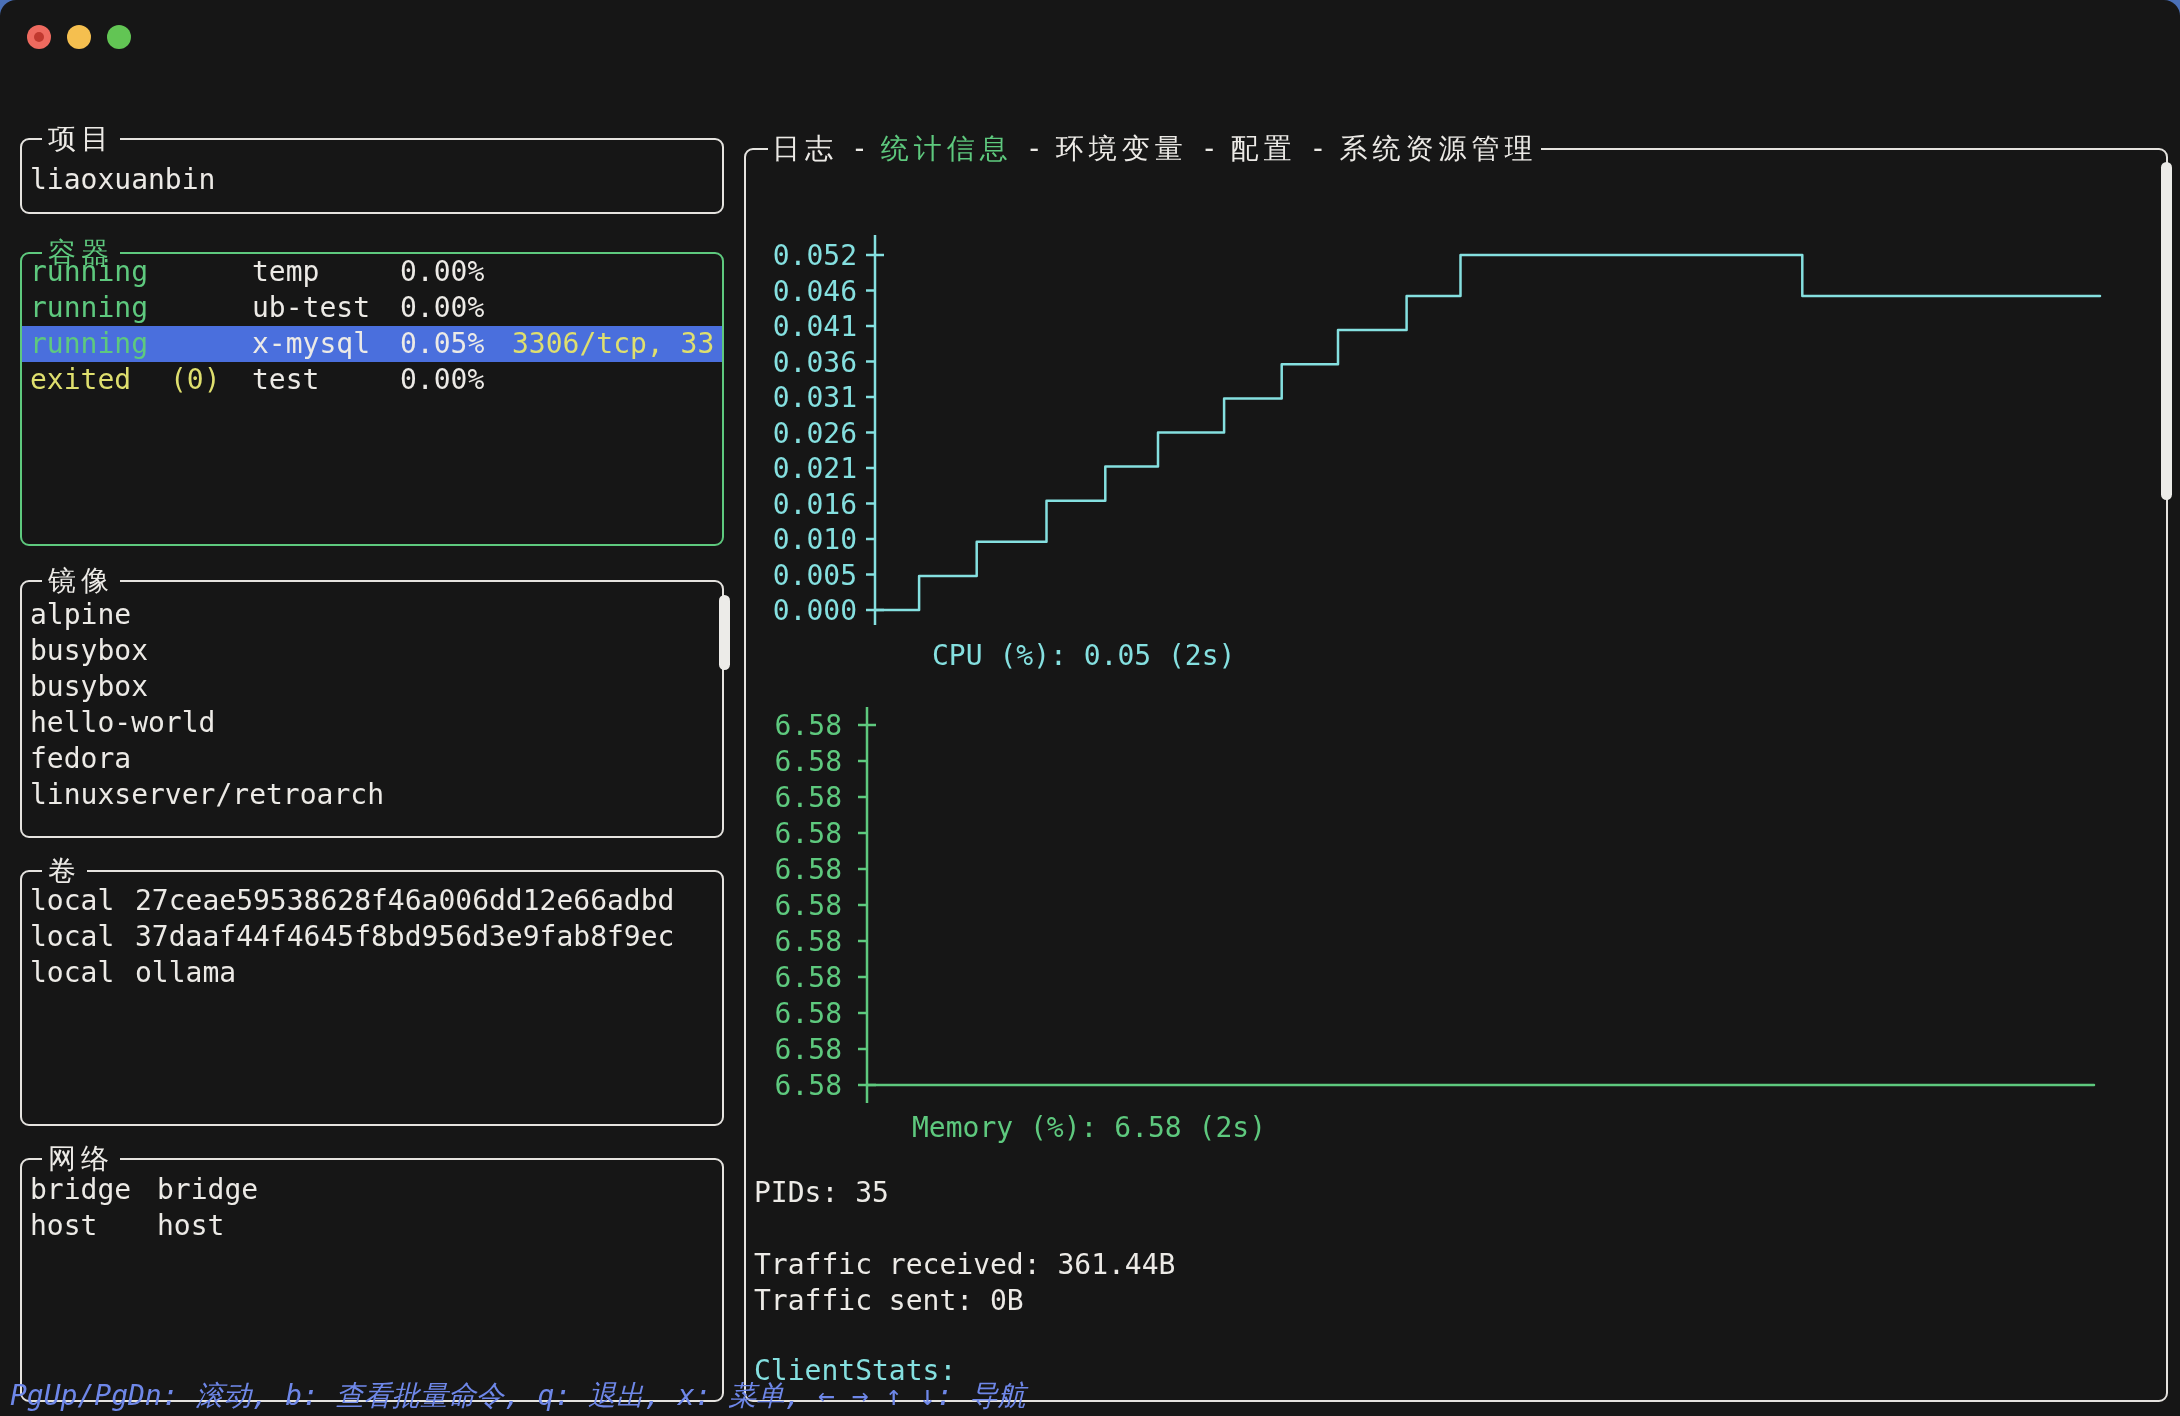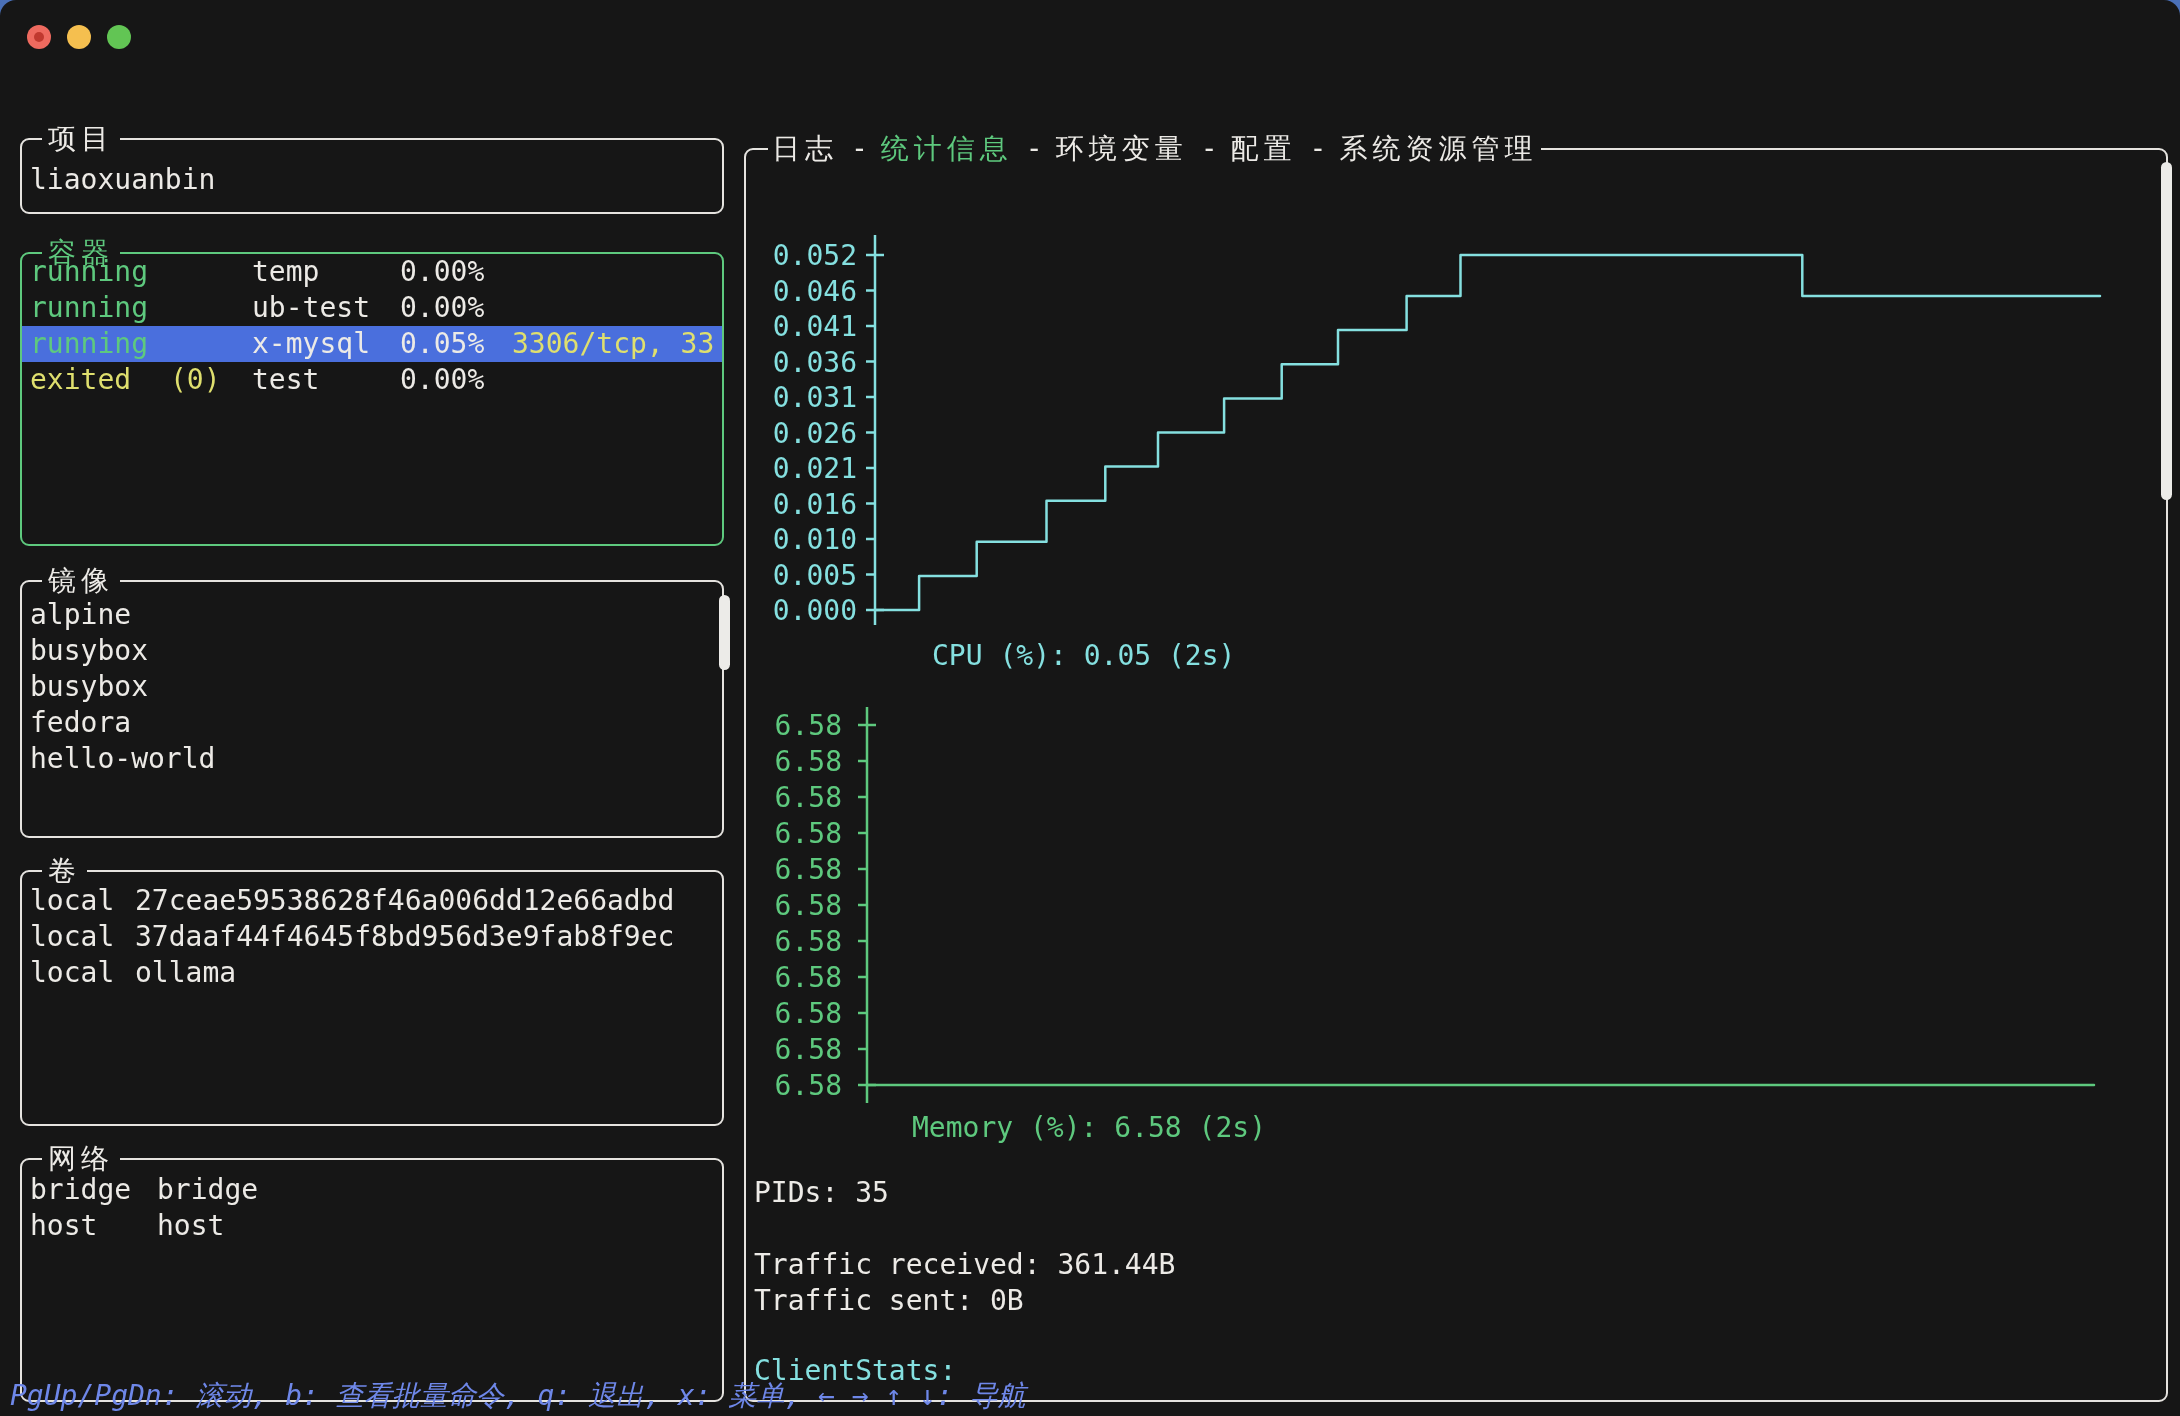--- a/index.html
+++ b/index.html
@@ -108,22 +108,23 @@
         <div class="trow"><span class="c-yellow" style="left: 8px;">exited</span><span class="c-yellow" style="left: 148px;">(0)</span><span class="c-white" style="left: 230px;">test</span><span class="c-white" style="left: 378px;">0.00%</span></div>
       </div>
   </section>
 
   <section class="panel" style="left:20px;top:532px;width:704px;height:258px;">
     <span class="panel-title">镜像</span>
     <div class="pbody" id="images-body" style="padding-top:15px;">
         <div class="trow"><span class="c-white" style="left: 8px;">alpine</span></div>
         <div class="trow"><span class="c-white" style="left: 8px;">busybox</span></div>
         <div class="trow"><span class="c-white" style="left: 8px;">busybox</span></div>
+        <div class="trow"><span class="c-white" style="left: 8px;">hello-world</span></div>
         <div class="trow"><span class="c-white" style="left: 8px;">fedora</span></div>
-        <div class="trow"><span class="c-white" style="left: 8px;">hello-world</span></div>
+        <div class="trow"><span class="c-white" style="left: 8px;">linuxserver/retroarch</span></div>
       </div>
     <div class="thumb" style="left:697px;top:13px;height:75px;"></div>
   </section>
 
   <section class="panel" style="left:20px;top:822px;width:704px;height:256px;">
     <span class="panel-title">卷</span>
     <div class="pbody" id="volumes-body" style="padding-top:11px;">
         <div class="trow"><span class="c-white" style="left: 8px;">local</span><span class="c-white" style="left: 113px;">27ceae59538628f46a006dd12e66adbd</span></div>
         <div class="trow"><span class="c-white" style="left: 8px;">local</span><span class="c-white" style="left: 113px;">37daaf44f4645f8bd956d3e9fab8f9ec</span></div>
         <div class="trow"><span class="c-white" style="left: 8px;">local</span><span class="c-white" style="left: 113px;">ollama</span></div>

